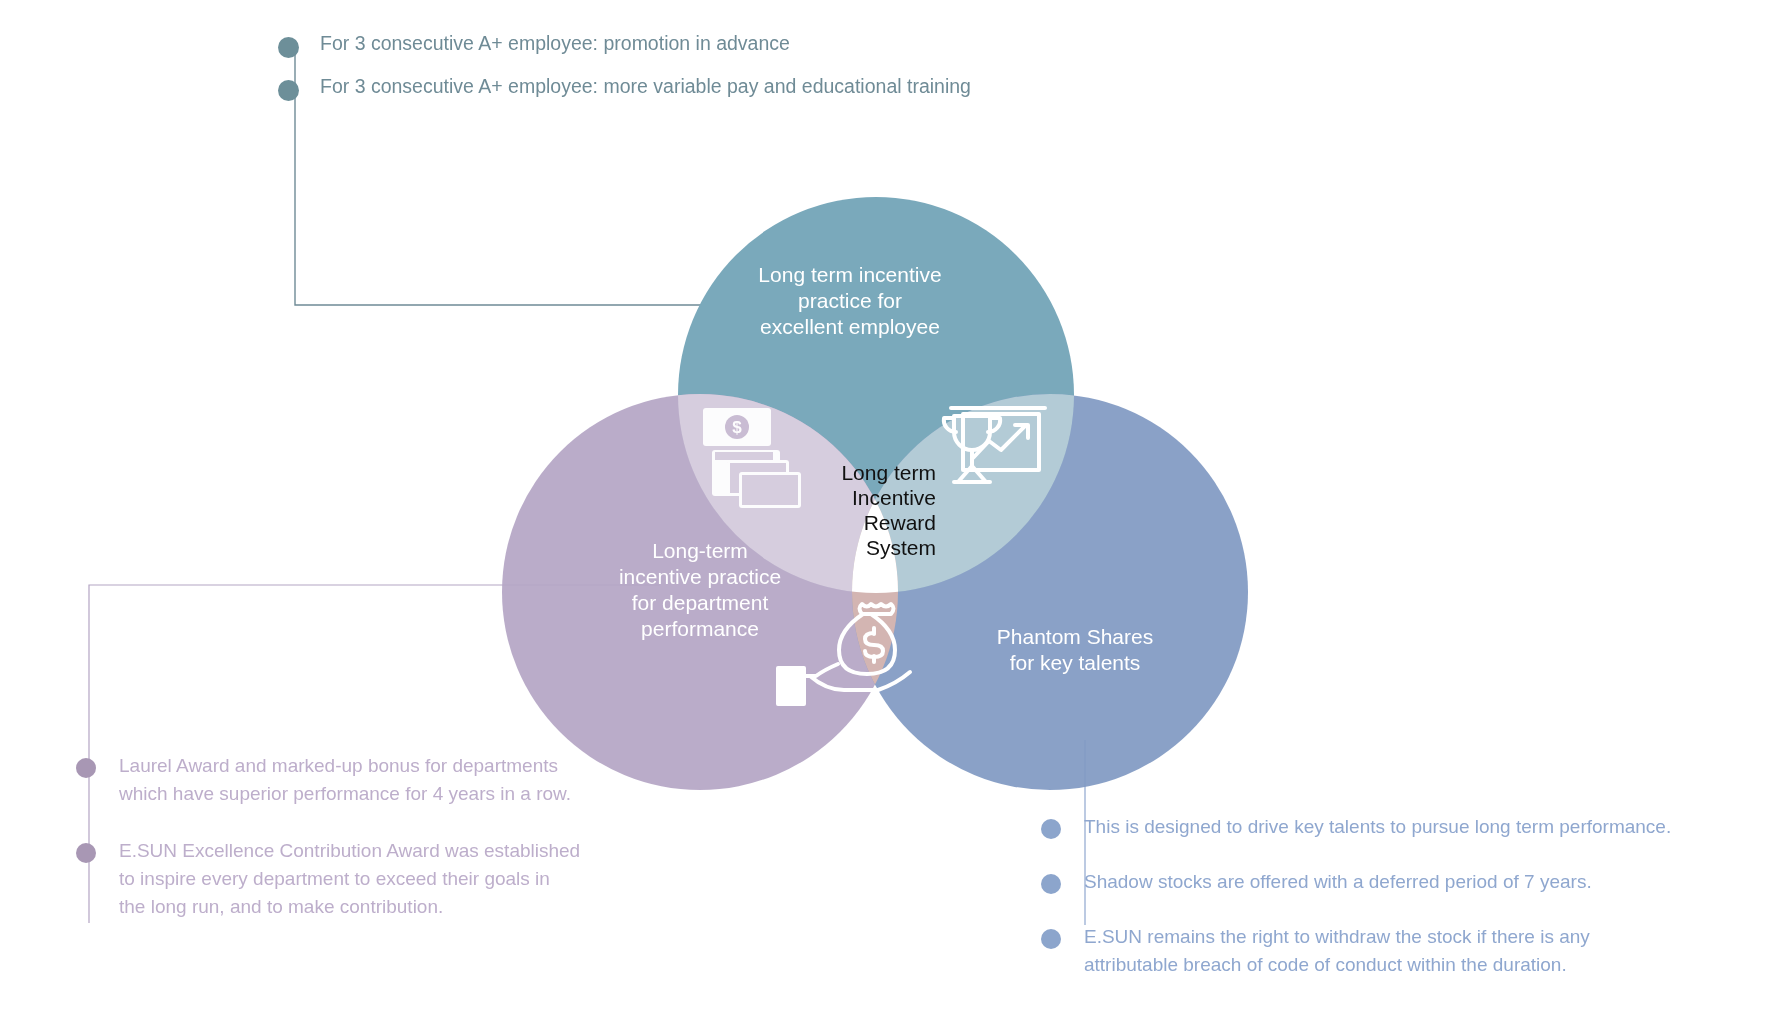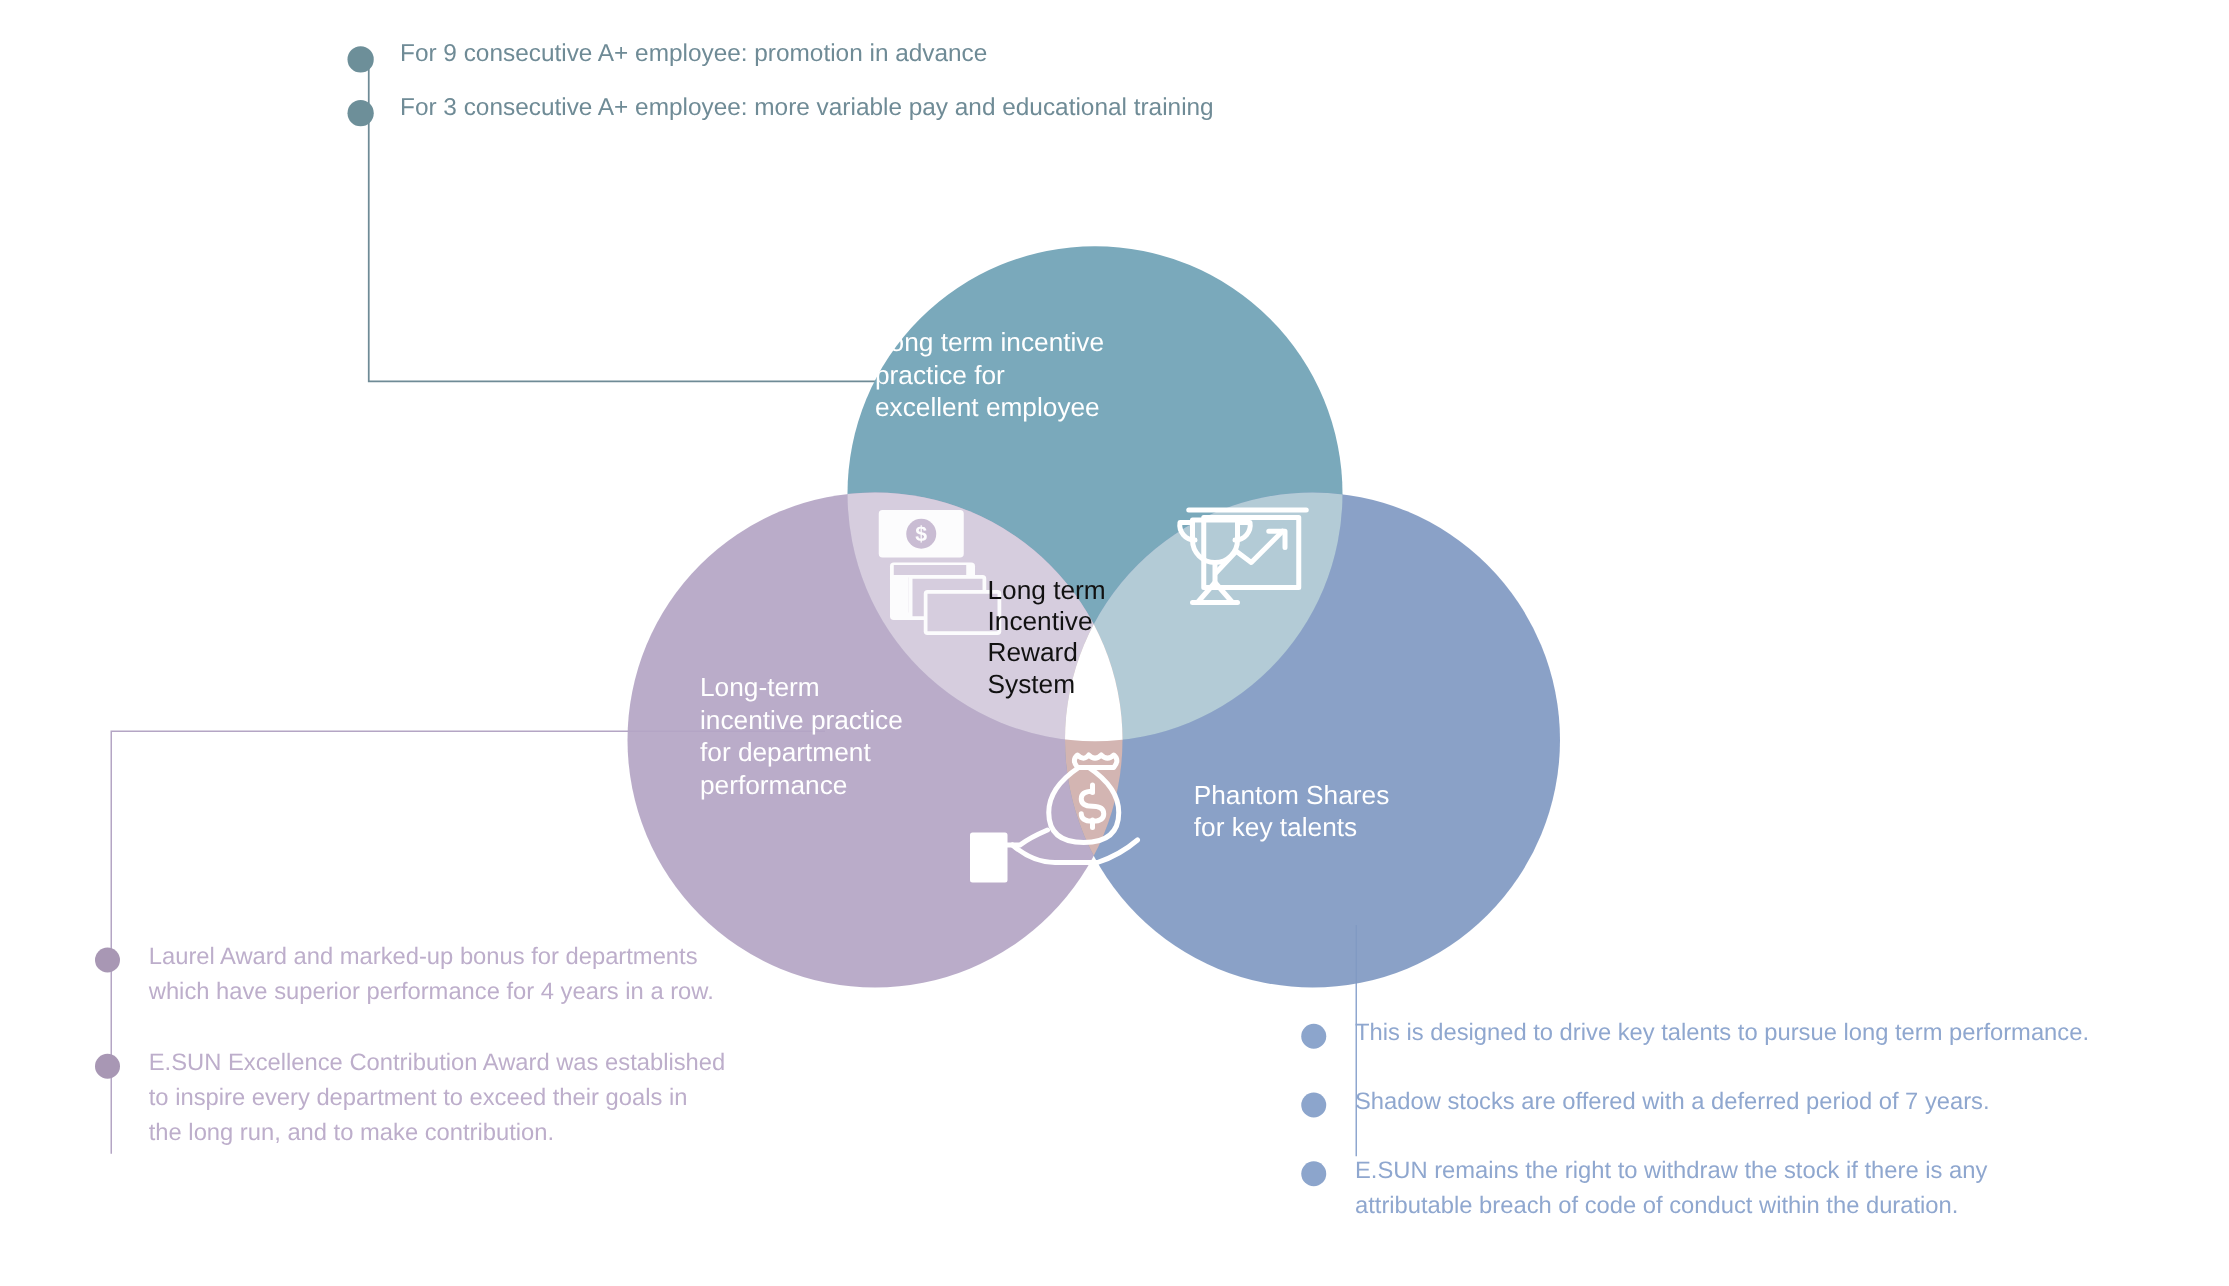--- a/index.html
+++ b/index.html
@@ -96,35 +96,35 @@
     margin-left: 23px;
     color: #8fa7cf;
     font-size: 19px;
     line-height: 28px;
   }
 
   
   .venn-label {
     position: absolute;
     color: #ffffff;
-    text-align: left;
+    text-align: center;
     font-size: 21px;
     line-height: 26px;
     white-space: pre-line;
     pointer-events: none;
   }
   #label-top    { left: 700px; top: 262px; width: 300px; }
   #label-left   { left: 560px; top: 538px; width: 280px; }
   #label-right  { left: 955px; top: 610px; width: 240px; margin-top: 14px; }
 
   #label-center {
     position: absolute;
-    left: 790px; top: 460px; width: 180px;
+    left: 756px; top: 460px; width: 180px;
     color: #111111;
-    text-align: left;
+    text-align: right;
     font-size: 21px;
     line-height: 25px;
     white-space: pre-line;
   }
 </style>
 </head>
 <body>
 
 <div class="stage">
 
@@ -221,21 +221,21 @@
 for key talents</div>
 
   <div id="label-center">Long term
 Incentive
 Reward
 System</div>
 
   <div class="bullet-list" id="top-list">
     <div class="bullet-row">
       <span class="bullet-dot"></span>
-      <span class="bullet-text">For 9 consecutive A+ employee: promotion in advance</span>
+      <span class="bullet-text">For 3 consecutive A+ employee: promotion in advance</span>
     </div>
     <div class="bullet-row">
       <span class="bullet-dot"></span>
       <span class="bullet-text">For 3 consecutive A+ employee: more variable pay and educational training</span>
     </div>
   </div>
 
   <div class="bullet-list" id="left-list">
     <div class="bullet-row">
       <span class="bullet-dot"></span>

